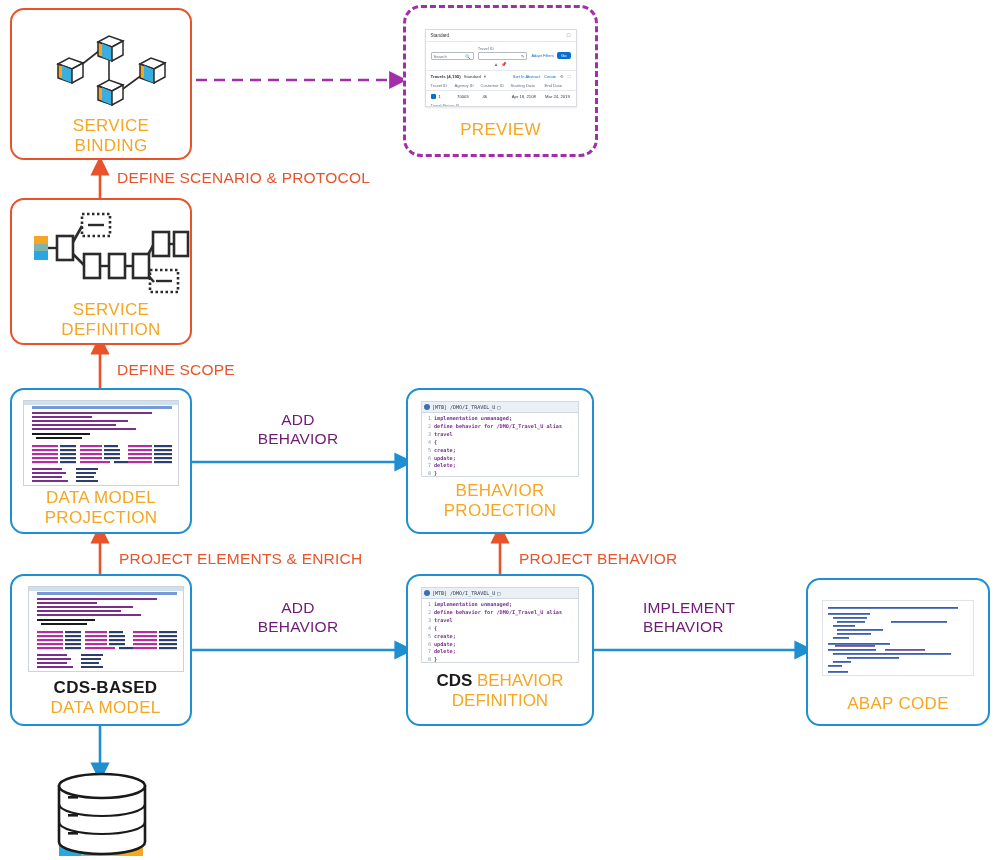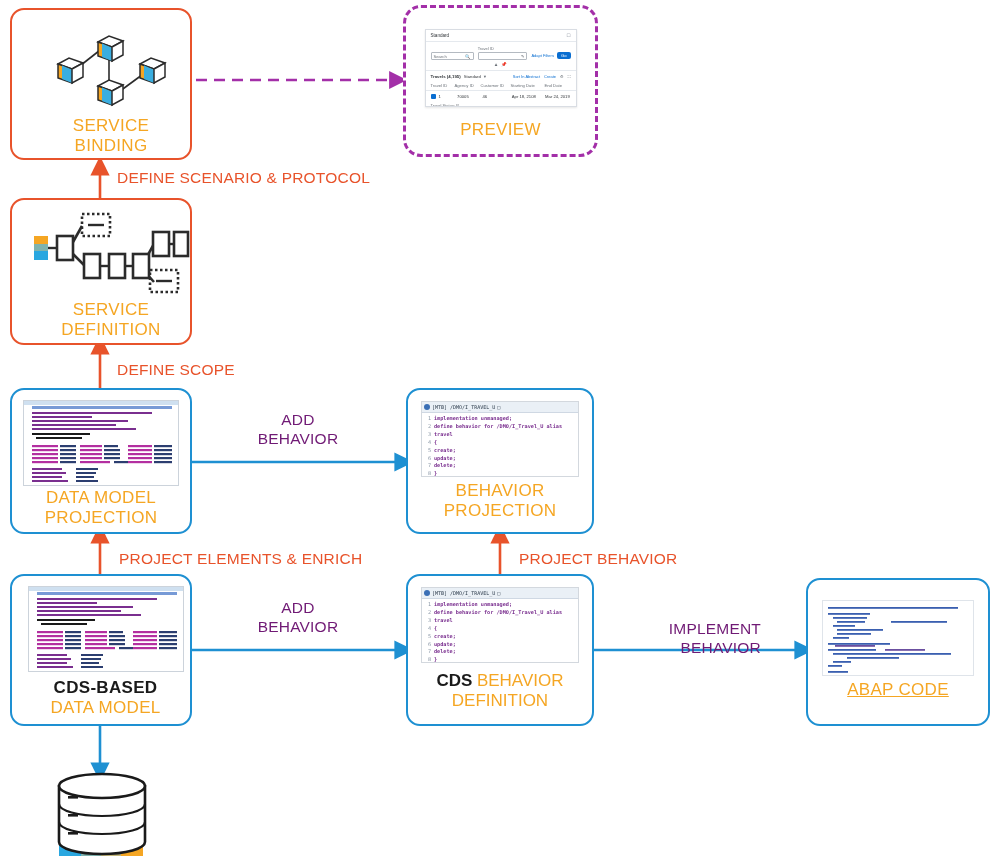--- a/index.html
+++ b/index.html
@@ -550,21 +550,21 @@
           <rect x="10" y="60" width="18" height="1.8"></rect>
           <rect x="5" y="64" width="14" height="1.8"></rect>
           <rect x="5" y="70" width="20" height="1.8"></rect>
         </g>
         <g fill="#6b4fa0">
           <rect x="12" y="44" width="40" height="1.8"></rect>
           <rect x="62" y="48" width="40" height="1.8"></rect>
         </g>
       </svg>
     </div>
-    <div class="node-label lbl-orange" style="margin-top:4px;text-decoration:underline;">ABAP CODE</div>
+    <div class="node-label lbl-orange" style="margin-top:18px;">ABAP CODE</div>
   </div>
 
   <div class="db" style="left:52px; top:772px; width:100px; height:88px; z-index:5;">
     <svg width="100" height="88" viewBox="0 0 100 88">
 
       <rect x="7" y="68" width="22" height="16" fill="#29a7e0"></rect>
       <rect x="29" y="68" width="20" height="16" fill="#7fb3ae"></rect>
       <rect x="49" y="68" width="20" height="16" fill="#c2b67a"></rect>
       <rect x="69" y="68" width="22" height="16" fill="#f5a623"></rect>
 
@@ -585,16 +585,16 @@
   <div class="arrow-label al-orange" style="left:119px; top:549px;">PROJECT ELEMENTS &amp; ENRICH</div>
 
   <div class="arrow-label al-orange" style="left:519px; top:549px;">PROJECT BEHAVIOR</div>
 
   <div class="arrow-label al-blue" style="left:253px; top:410px; width:90px; text-align:center;">ADD
 BEHAVIOR</div>
 
   <div class="arrow-label al-blue" style="left:253px; top:598px; width:90px; text-align:center;">ADD
 BEHAVIOR</div>
 
-  <div class="arrow-label al-blue" style="left:643px; top:598px; width:118px; text-align:right;margin-top:21px;">IMPLEMENT
+  <div class="arrow-label al-blue" style="left:643px; top:598px; width:118px; text-align:left;">IMPLEMENT
 BEHAVIOR</div>
 
 </div>
 
 </body></html>

